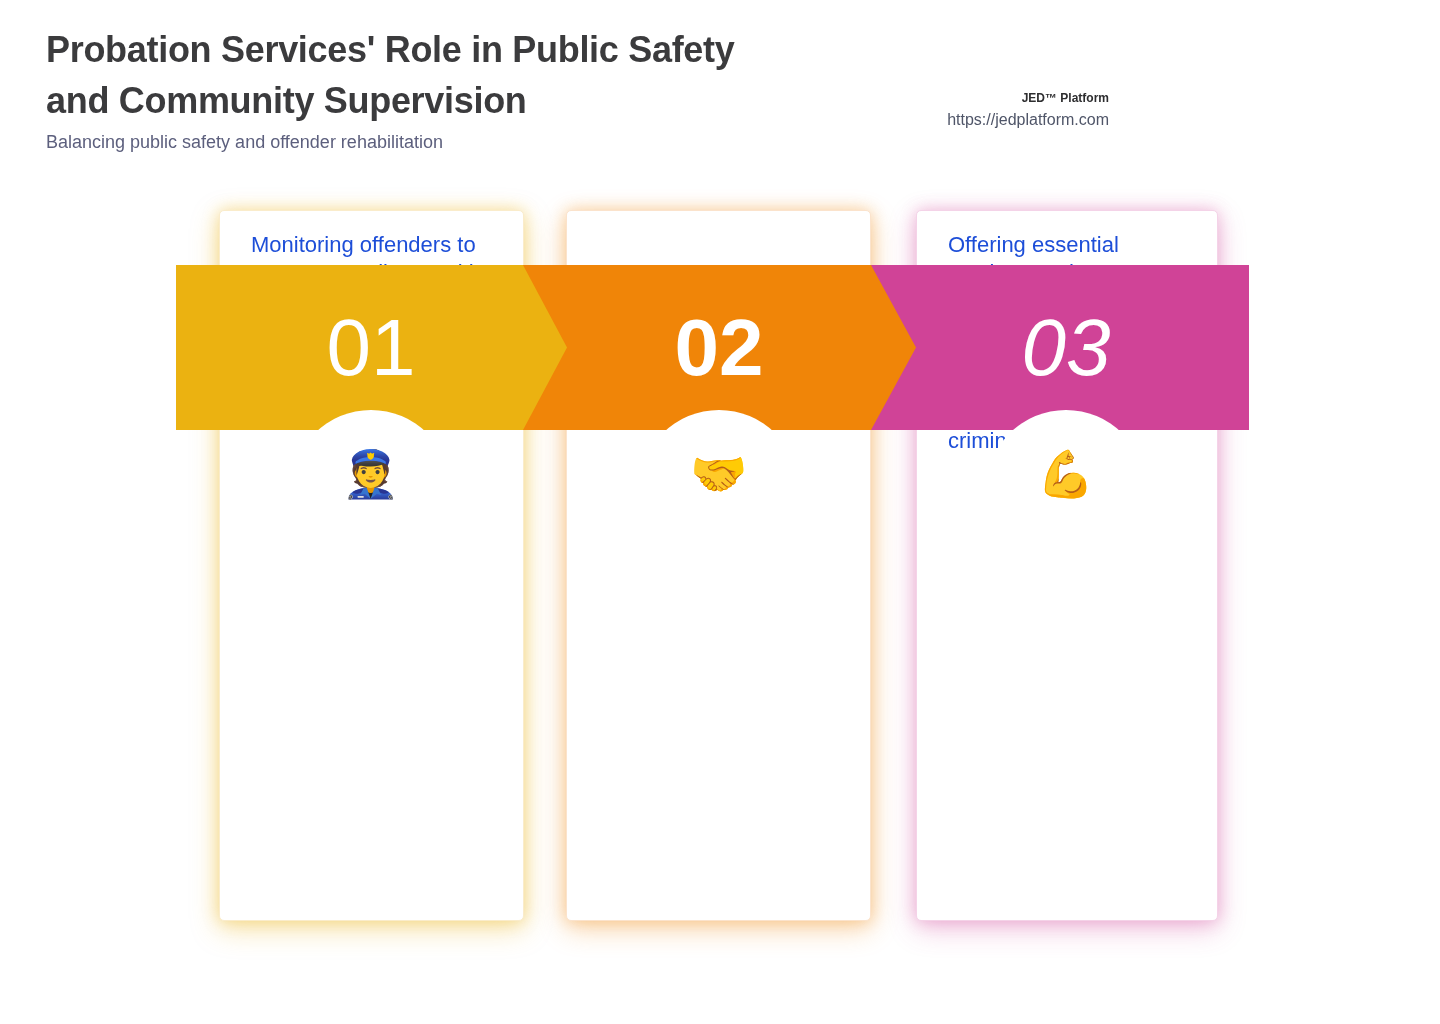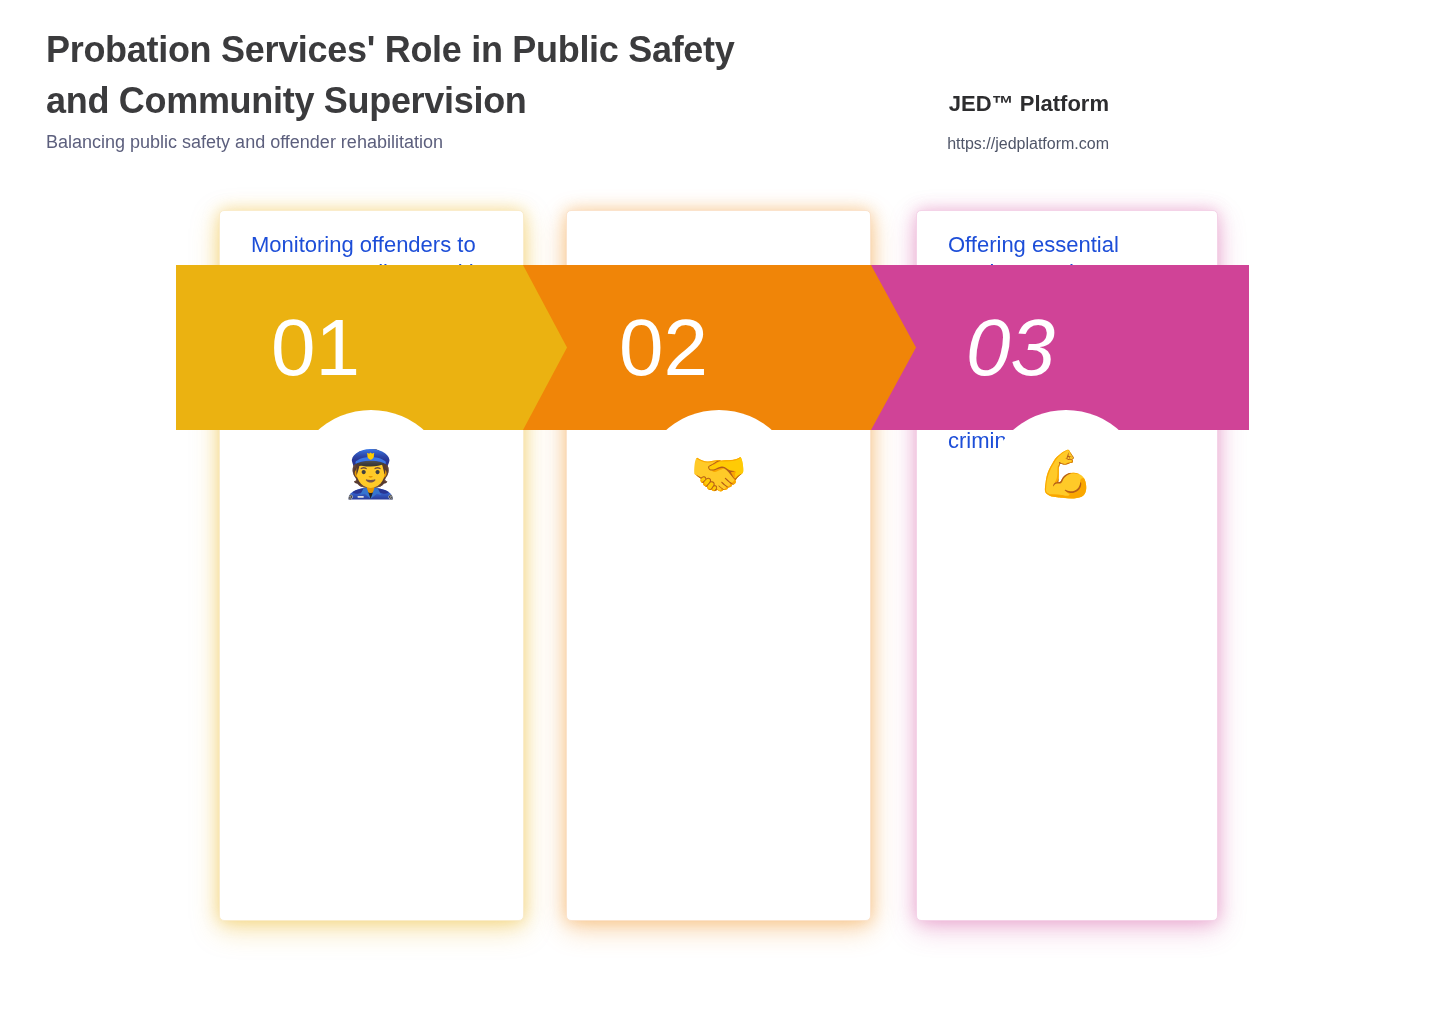--- a/index.html
+++ b/index.html
@@ -7,22 +7,22 @@
   body { font-family:"Liberation Sans", sans-serif; }
   .canvas { position:relative; width:1249px; height:1024px; background:#ffffff; overflow:hidden; }
 
   
   .title { position:absolute; left:46px; top:24px; width:760px;
            font-size:36px; line-height:51px; font-weight:700; color:#3B3B3D; letter-spacing:-0.3px; }
   .subtitle { position:absolute; left:46px; top:132px; font-size:18px; color:#5C5F7D; }
 
   
   .brand-text { position:absolute; right:140px; top:91px; text-align:right; }
-  .brand-name { font-size:22px; font-weight:700; color:#2D2D2F; }
-  .brand-url  { font-size:16px; color:#4F5568; margin-top:18px; }
+  .brand-name { font-size:12px; font-weight:700; color:#2D2D2F; }
+  .brand-url  { font-size:16px; color:#4F5568; margin-top:6px; }
   .brand-badge { position:absolute; left:1317px; top:84px; width:66px; height:66px;
                  background:#fff; border:2px solid #D5D2F5; border-radius:14px;
                  display:flex; align-items:center; justify-content:center; }
   .badge-circle { width:50px; height:50px; border-radius:50%;
                   background:linear-gradient(140deg,#70C4EF 0%,#3E97DA 45%,#1E63C8 100%);
                   display:flex; align-items:center; justify-content:center; }
 
   
   .card { position:absolute; top:210px; width:305px; height:711px; background:#fff;
           border-radius:5px; border:1px solid var(--border,#eee); z-index:0;
@@ -35,22 +35,22 @@
 
   
   .band { position:absolute; left:176px; top:265px; width:1090px; height:165px; z-index:2; }
   .seg { position:absolute; top:0; height:100%; background:var(--accent); }
   .seg-1 { left:0; width:391px; z-index:3;
            clip-path:polygon(0 0, 347px 0, 100% 50%, 347px 100%, 0 100%); }
   .seg-2 { left:347px; width:393px; z-index:2;
            clip-path:polygon(0 0, 348px 0, 100% 50%, 348px 100%, 0 100%); }
   .seg-3 { left:695px; width:395px; z-index:1; }
   .step-number { position:absolute; top:50%; transform:translateY(-50%); width:200px; z-index:4;
-                 text-align:left; font-size:80px; font-weight:400; color:#ffffff; }
-  .num-1 { left:95px; } .num-2 { left:443px; } .num-3 { left:790px;font-style:italic; }
+                 text-align:center; font-size:80px; font-weight:400; color:#ffffff; }
+  .num-1 { left:95px; } .num-2 { left:443px;font-weight:bold; } .num-3 { left:790px;font-style:italic; }
 
   
   .notch { position:absolute; top:410px; width:160px; height:160px; border-radius:50%;
            background:#ffffff; z-index:4; }
   .notch-1 { left:291px; } .notch-2 { left:639px; } .notch-3 { left:986px; }
   .emoji { position:absolute; top:448px; width:160px; text-align:center; font-size:46px;
            line-height:52px; z-index:5; }
 </style>
 </head>
 <body>

